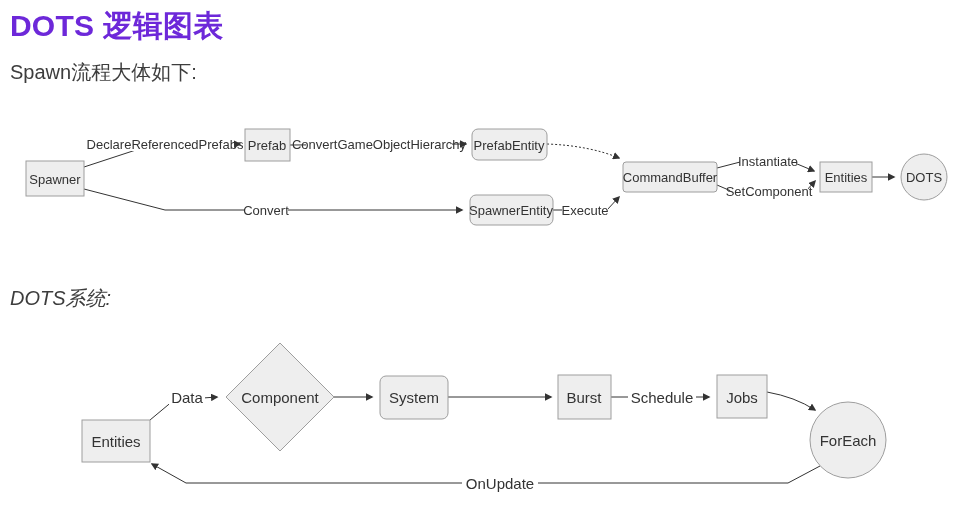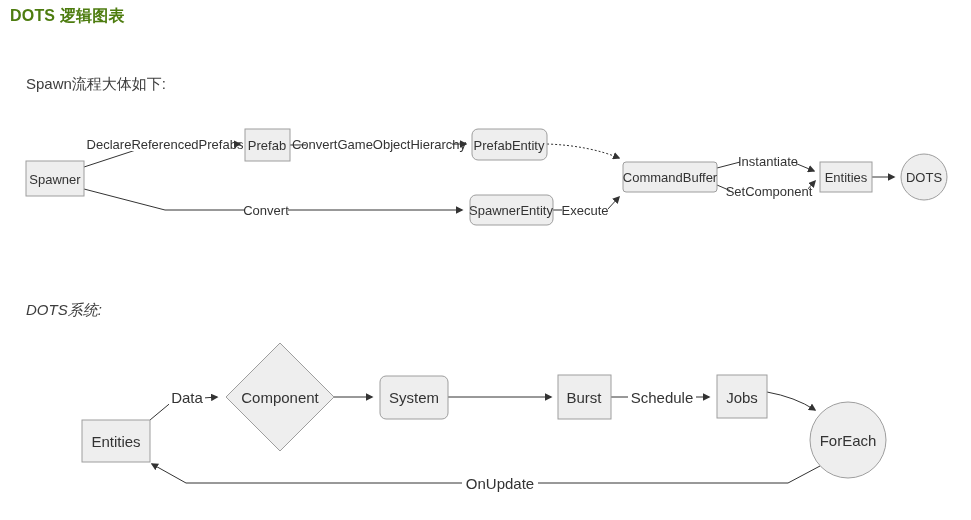--- a/index.html
+++ b/index.html
@@ -6,26 +6,26 @@
   html, body { margin: 0; padding: 0; }
   body {
     width: 971px; height: 520px;
     background: #ffffff;
     font-family: "Liberation Sans", sans-serif;
     position: relative;
     overflow: hidden;
   }
   .page-title {
     position: absolute; left: 10px; top: 6px;
-    font-size: 16px; font-weight: bold; color: #4d7c0f;
+    font-size: 30px; font-weight: bold; color: #6d28d9;
     margin: 0; letter-spacing: 0.2px;
   }
   .caption {
     position: absolute; left: 10px;
-    font-size: 15px; color: #3d3d3d; margin: 16px;
+    font-size: 20px; color: #3d3d3d; margin: 0;
   }
   .caption-1 { top: 59px; }
   .caption-2 { top: 285px; font-style: italic; }
   .diagram { position: absolute; left: 0; }
   #diagram1 { top: 120px; }
   #diagram2 { top: 335px; }
   .node-shape { fill: #eeeeee; stroke: #9e9e9e; stroke-width: 1; }
   .edge { fill: none; stroke: #333333; stroke-width: 1; }
   .edge-dotted { stroke-dasharray: 2,2; }
   .node-label-1 { font-size: 13px; fill: #333333; text-anchor: middle; }

